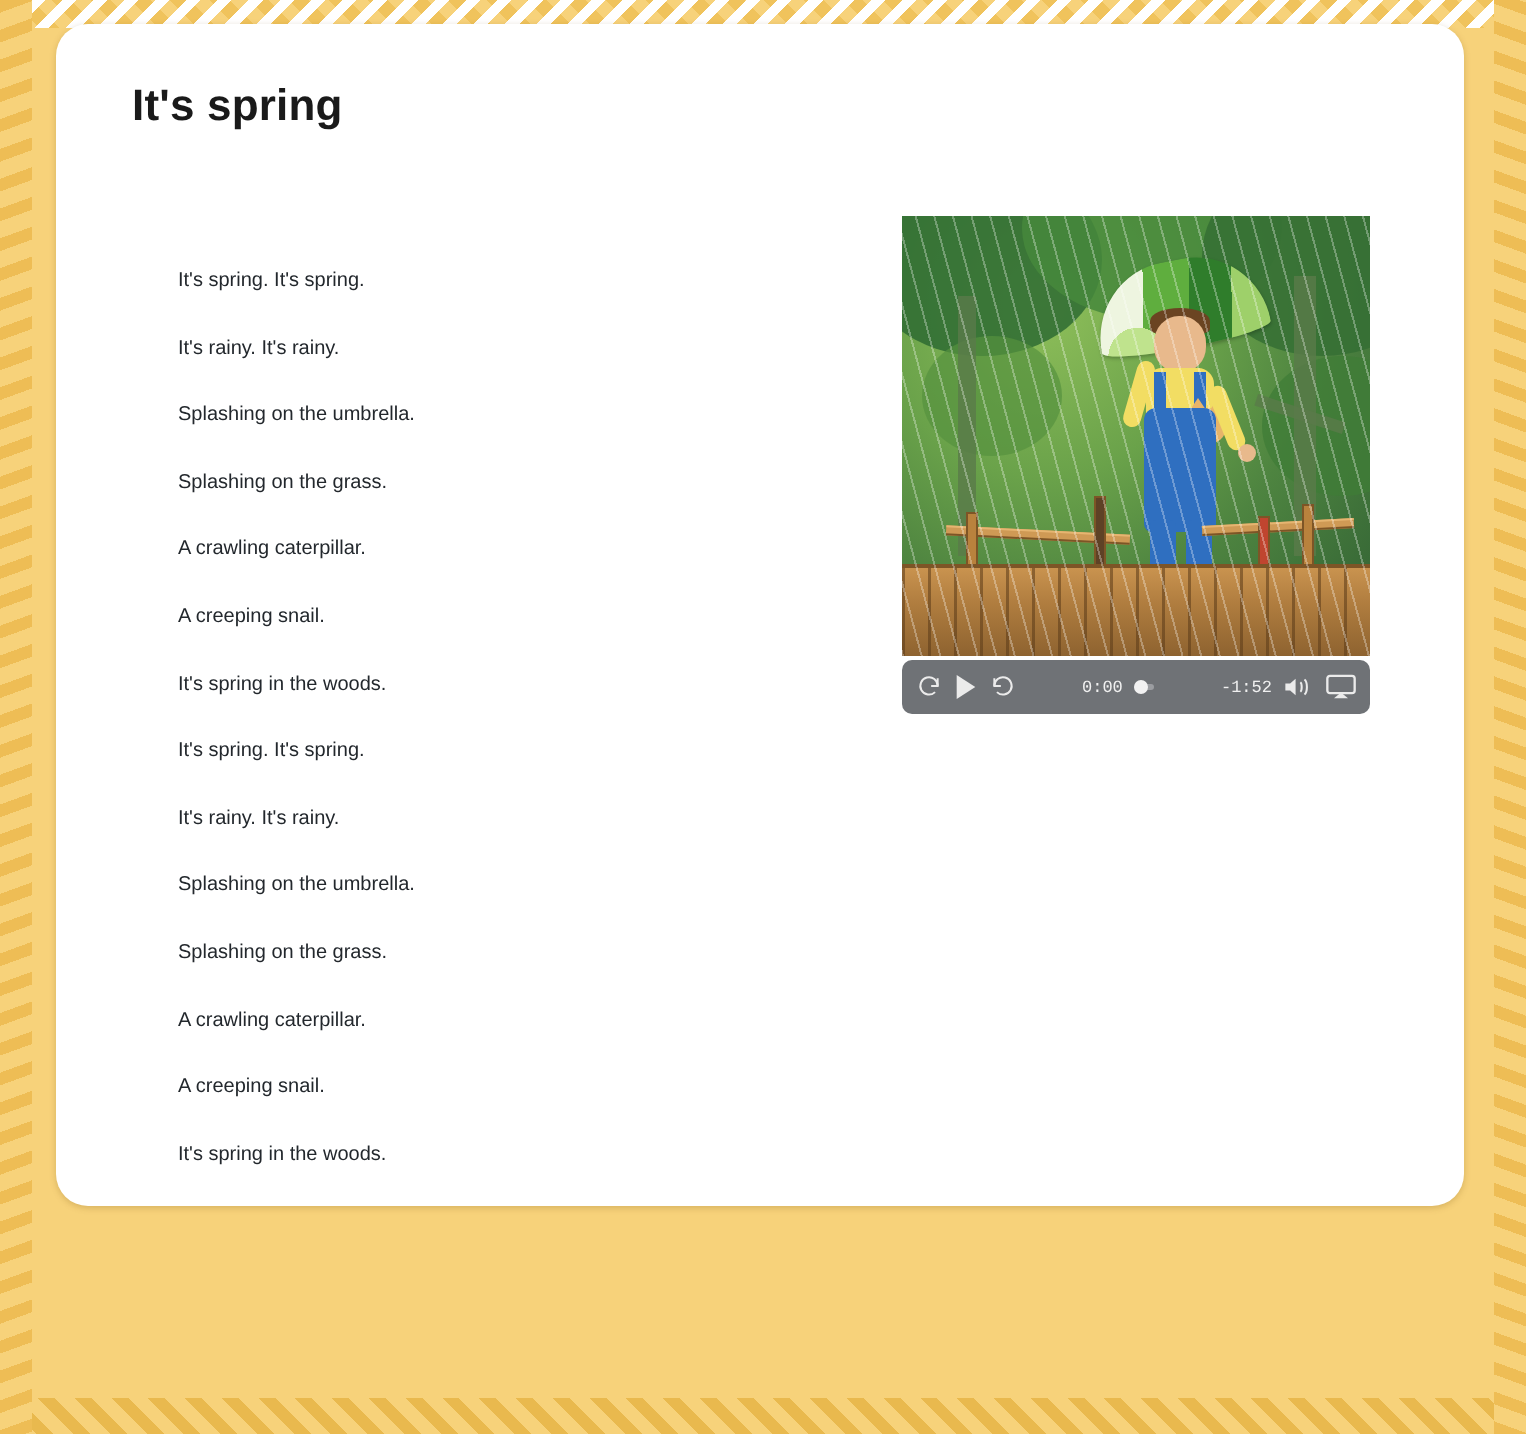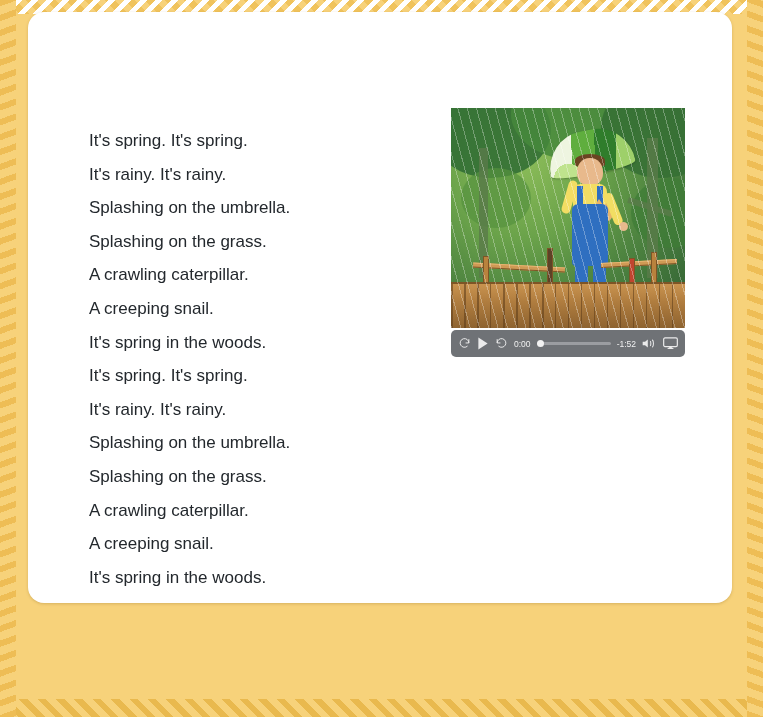--- a/index.html
+++ b/index.html
@@ -63,21 +63,21 @@
     letter-spacing: 0.1px;
   }
 
   #lyrics {
     position: absolute;
     left: 61px;
     top: 112px;
     width: 330px;
   }
   .lyric-line {
-    font-size: 17px;
+    font-size: 10px;
     line-height: 33.6px;
     color: #23282d;
     white-space: nowrap;
   }
 
   
   #player {
     position: absolute;
     left: 423px;
     top: 96px;
@@ -251,22 +251,23 @@
     display: flex;
     align-items: center;
     justify-content: center;
     height: 18px;
     cursor: pointer;
     opacity: 0.95;
   }
   .time {
     font-size: 8.5px;
     color: #f0f0f0;
-    font-family: Liberation Sans, sans-serif;
+    font-family: Liberation Mono, monospace;
     white-space: nowrap;
+    margin-left: 27px;
   }
   #scrubber {
     position: relative;
     flex: 1;
     height: 14px;
     display: flex;
     align-items: center;
     cursor: pointer;
   }
   #scrub-track {
@@ -290,20 +291,21 @@
 
 <div id="page">
 
   <div class="edge edge-top"></div>
   <div class="edge edge-bottom"></div>
   <div class="edge edge-left"></div>
   <div class="edge edge-right"></div>
 
   <div id="card">
 
+    <div id="title">It's spring</div>
 
     <div id="lyrics">
       <div class="lyric-line">It's spring. It's spring.</div>
       <div class="lyric-line">It's rainy. It's rainy.</div>
       <div class="lyric-line">Splashing on the umbrella.</div>
       <div class="lyric-line">Splashing on the grass.</div>
       <div class="lyric-line">A crawling caterpillar.</div>
       <div class="lyric-line">A creeping snail.</div>
       <div class="lyric-line">It's spring in the woods.</div>
       <div class="lyric-line">It's spring. It's spring.</div>

